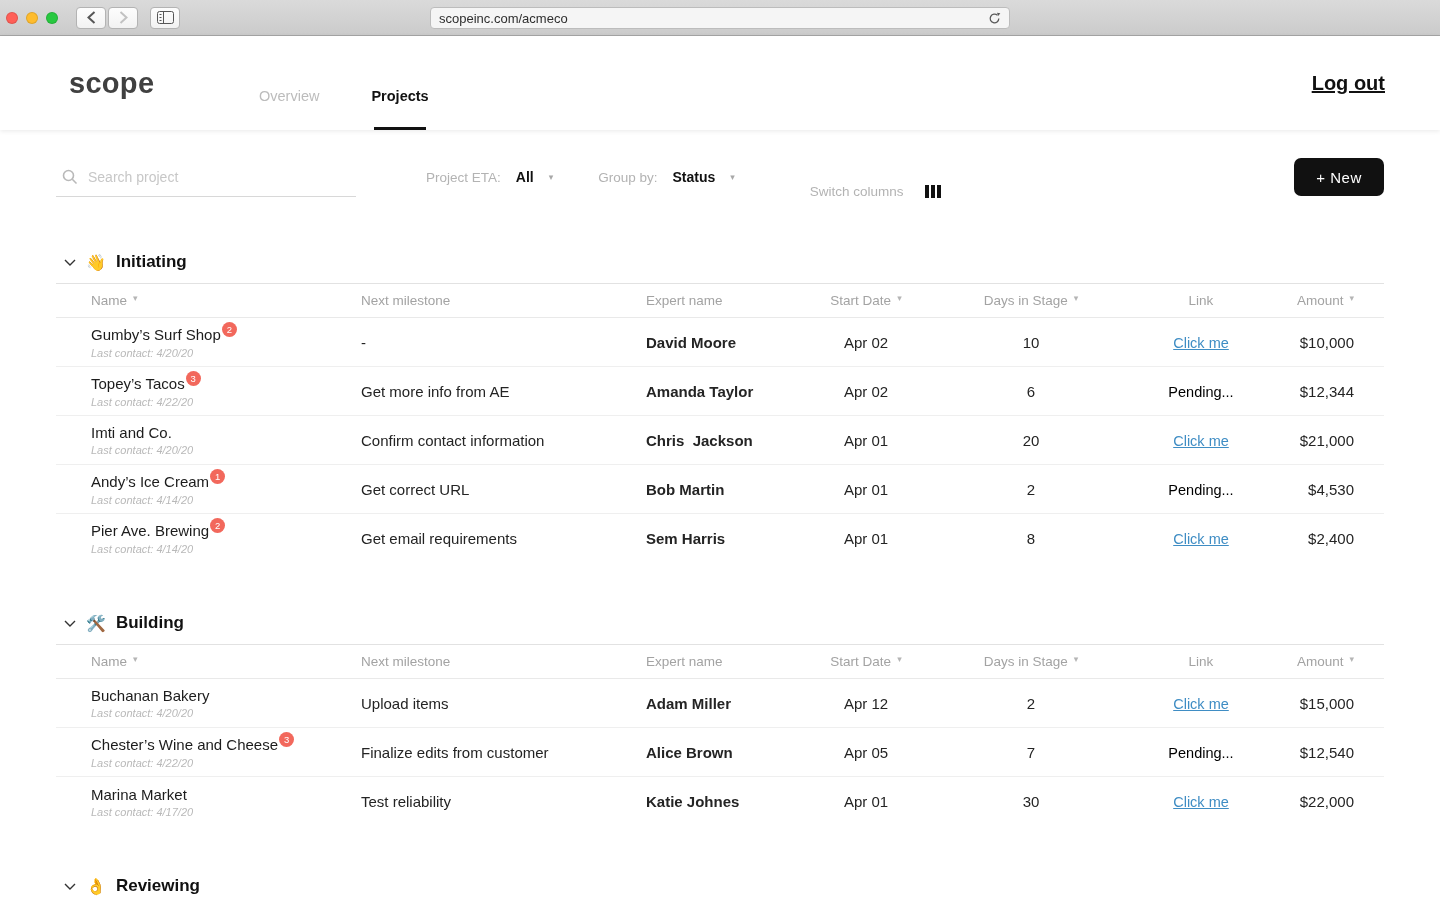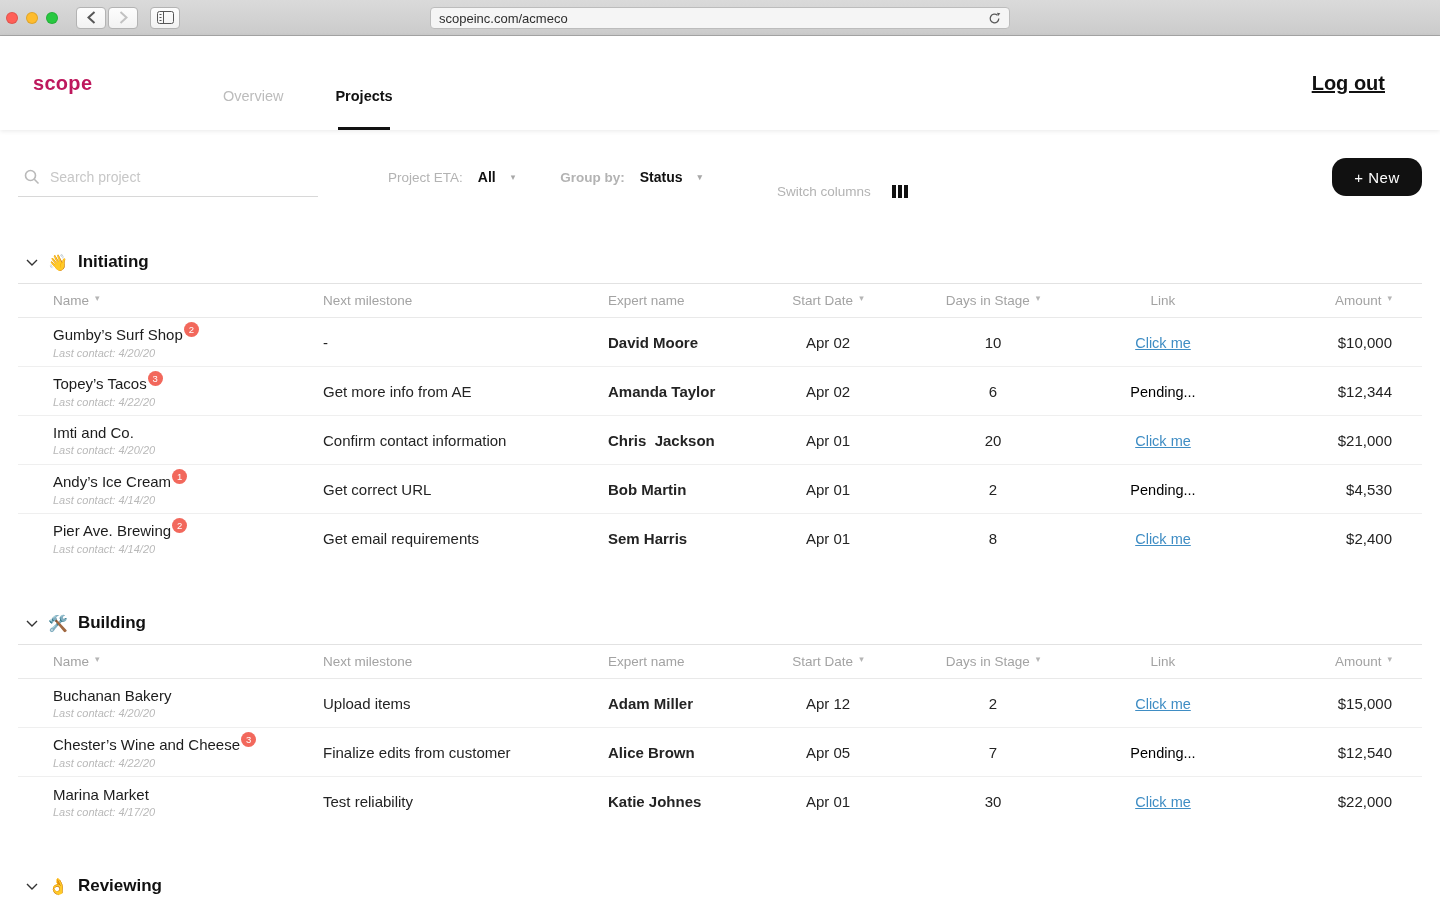--- a/index.html
+++ b/index.html
@@ -19,48 +19,48 @@
                 align-items:center; justify-content:center; cursor:default; }
   .btn-group { display:flex; gap:2px; margin-right:12px; }
   .url-bar { position:absolute; left:430px; width:580px; height:22px; top:7px;
              background:#f5f5f5; border:1px solid #bcbcbc; border-radius:4px;
              display:flex; align-items:center; padding:0 8px; }
   .url-text { font-size:13px; color:#2e2e2e; flex:1; }
 
   
   .app-header { height:94px; background:#fff; display:flex; align-items:stretch;
                 position:relative; box-shadow:0 1px 5px rgba(0,0,0,0.09); }
-  .logo { font-size:20px; font-weight:600; color:#be185d; letter-spacing:0.3px;
-          align-self:center; margin-left:33px; width:145px; }
+  .logo { font-size:29px; font-weight:600; color:#404040; letter-spacing:0.3px;
+          align-self:center; margin-left:69px; width:145px; }
   .nav { display:flex; gap:52px; align-items:stretch; margin-left:45px; }
   .nav-item { position:relative; display:flex; align-items:center; padding-top:26px;
               font-size:14.5px; color:#bcbcbc; cursor:pointer; }
   .nav-item.active { color:#111; font-weight:700; }
   .nav-item.active::after { content:""; position:absolute; bottom:0; left:50%;
               transform:translateX(-50%); width:52px; height:3px; background:#111; }
   .logout { margin-left:auto; align-self:center; margin-right:55px; font-size:20px;
             font-weight:700; color:#111; text-decoration:underline; cursor:pointer; }
 
   
-  .content { padding:0 18px; }
+  .content { padding:0 56px; }
   .toolbar { margin-top:24px; height:46px; display:flex; align-items:center; }
   .search-box { width:300px; display:flex; align-items:center; gap:10px;
                 border-bottom:1px solid #d8d8d8; height:40px; padding:0 6px; }
   .search-box input { border:none; outline:none; font-size:14px; color:#333; flex:1;
                       font-family:inherit; background:transparent; }
   .search-box input::placeholder { color:#c7c7c7; }
   .tb-control { display:flex; align-items:center; gap:15px; font-size:13.5px;
                 color:#b3b3b3; cursor:pointer; }
   .tb-control b { color:#111; font-size:14px; }
   .caret { font-size:9px; color:#a8a8a8; }
-  .eta { margin-left:70px; } .groupby { margin-left:45px;font-weight:bold; } .switchcols { margin-left:75px;margin-top:28px; }
+  .eta { margin-left:70px; } .groupby { margin-left:45px; } .switchcols { margin-left:75px;margin-top:28px; }
   .col-icon { display:inline-flex; gap:2px; margin-left:6px; }
   .col-icon i { width:4px; height:13px; background:#111; display:inline-block; }
   .new-btn { margin-left:auto; width:90px; height:38px; background:#111; color:#fff;
-             border:none; border-radius:14px; font-size:15px; font-family:inherit;
+             border:none; border-radius:7px; font-size:15px; font-family:inherit;
              cursor:pointer; letter-spacing:0.5px; }
 
   
   .section { margin-top:50px; }
   .section:first-child { margin-top:52px; }
   .sec-head { display:flex; align-items:center; gap:10px; padding-left:8px; }
   .sec-chevron { display:flex; cursor:pointer; }
   .sec-emoji { font-size:16px; }
   .sec-title { font-size:17px; font-weight:700; color:#111; }
   .sec-divider { border-bottom:1px solid #e2e2e2; margin-top:11px; }

